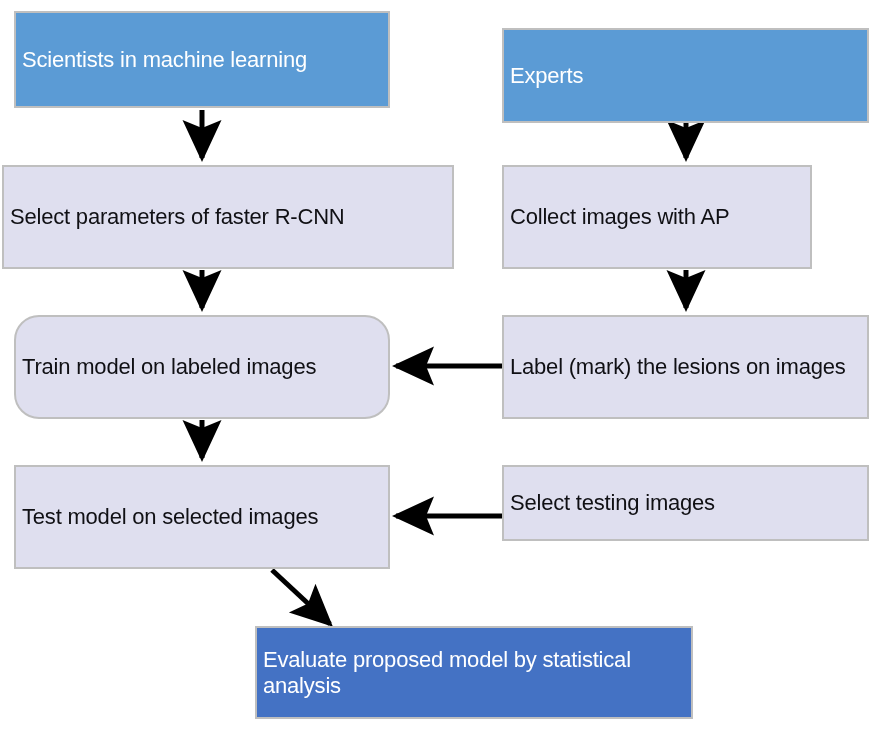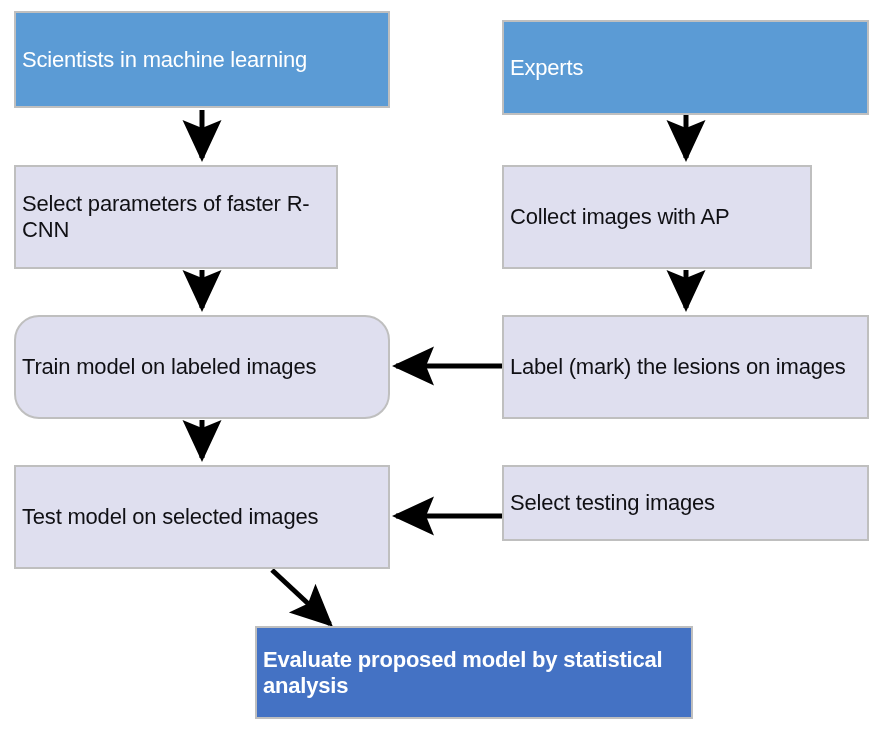--- a/index.html
+++ b/index.html
@@ -84,25 +84,25 @@
 
     <line x1="502" y1="516" x2="396" y2="516" stroke="#000000" stroke-width="5" marker-end="url(#arrowhead)"></line>
 
     <line x1="272" y1="570" x2="330" y2="624" stroke="#000000" stroke-width="5" marker-end="url(#arrowhead)"></line>
   </svg>
 
   <div class="node blue-light" style="left:14px; top:11px; width:376px; height:97px;">
     <span class="label">Scientists in machine learning</span>
   </div>
 
-  <div class="node blue-light" style="left:502px; top:20px; width:367px; height:95px;">
+  <div class="node blue-light" style="left:502px; top:28px; width:367px; height:95px;">
     <span class="label">Experts</span>
   </div>
 
-  <div class="node lavender" style="left:14px; top:165px; width:324px; height:104px;">
+  <div class="node lavender" style="left:2px; top:165px; width:452px; height:104px;">
     <span class="label">Select parameters of faster R-CNN</span>
   </div>
 
   <div class="node lavender" style="left:502px; top:165px; width:310px; height:104px;">
     <span class="label">Collect images with AP</span>
   </div>
 
   <div class="node lavender" style="left:14px; top:315px; width:376px; height:104px;border-radius:25px;">
     <span class="label">Train model on labeled images</span>
   </div>
@@ -112,17 +112,17 @@
   </div>
 
   <div class="node lavender" style="left:14px; top:465px; width:376px; height:104px;">
     <span class="label">Test model on selected images</span>
   </div>
 
   <div class="node lavender" style="left:502px; top:465px; width:367px; height:76px;">
     <span class="label">Select testing images</span>
   </div>
 
-  <div class="node blue-dark" style="left:255px; top:626px; width:438px; height:93px;font-weight:bold;">
+  <div class="node blue-dark" style="left:255px; top:626px; width:438px; height:93px;">
     <span class="label">Evaluate proposed model by statistical analysis</span>
   </div>
 
 </div>
 
 </body></html>

